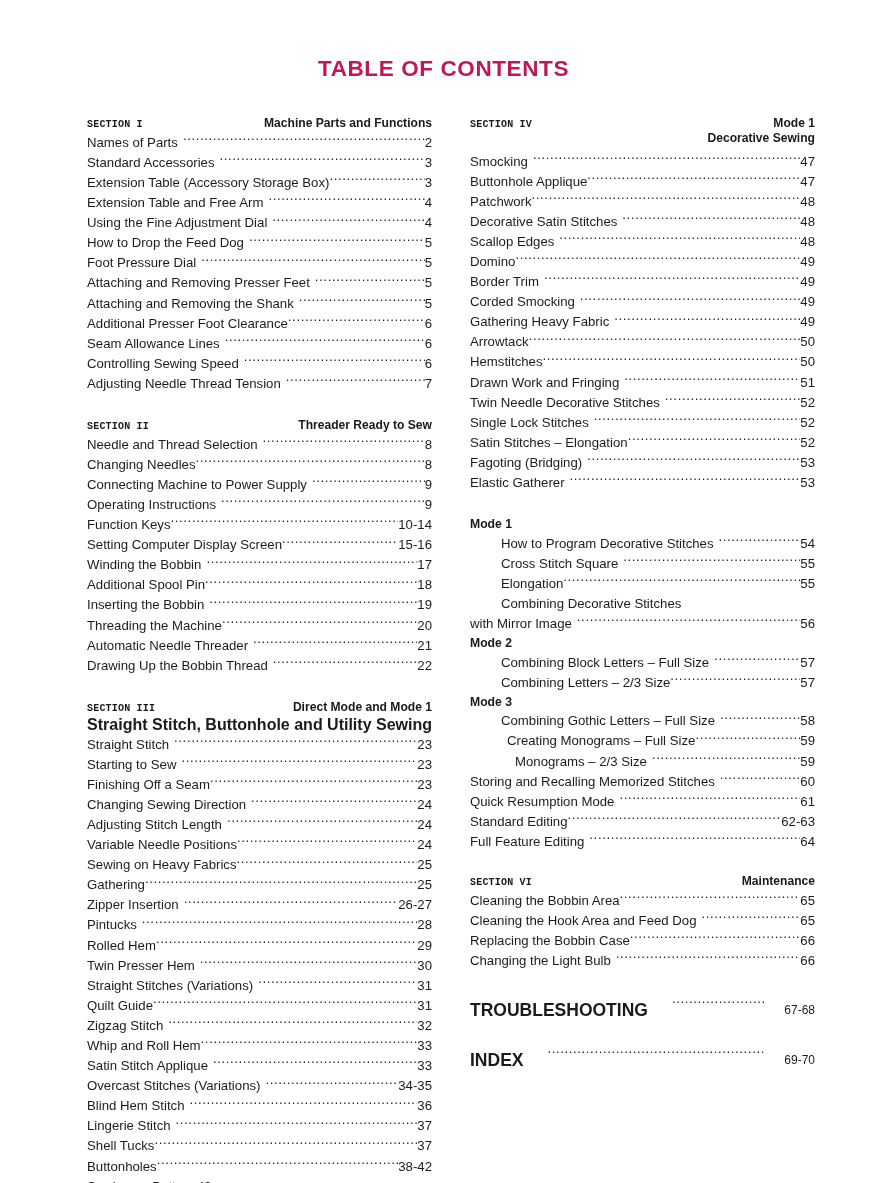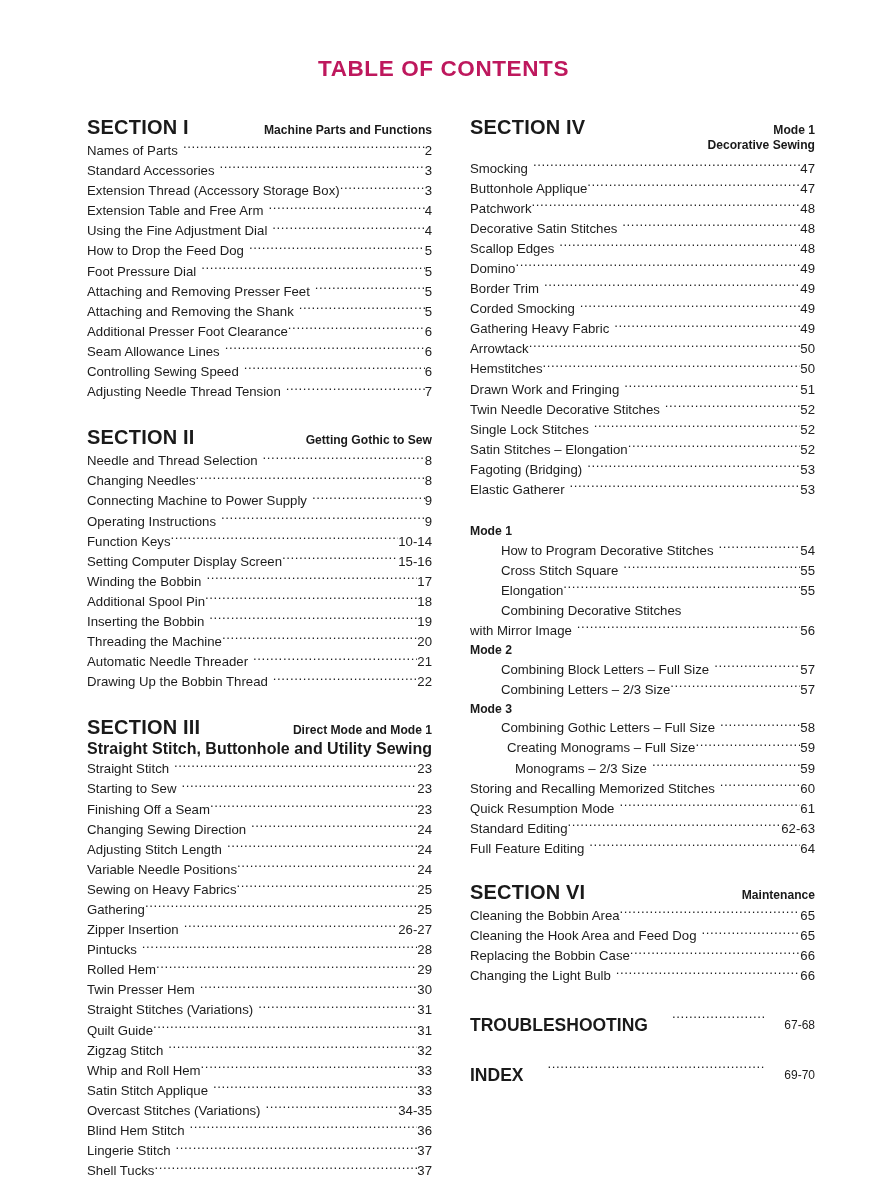--- a/index.html
+++ b/index.html
@@ -49,23 +49,24 @@
 
   
   .sec-head {
     display: flex;
     align-items: baseline;
     justify-content: space-between;
     font-weight: bold;
     margin-bottom: 2px;
   }
   .sec-title {
-    font-size: 20px;
+    font-size: 10px;
     letter-spacing: 0.2px;
     white-space: nowrap;
+    font-family: Liberation Mono, monospace;
   }
   .sec-sub {
     font-size: 12.1px;
     text-align: right;
     white-space: nowrap;
     line-height: 1.22;
   }
   .sec-sub .l2 { display: block; }
 
   .sec-sub-full {
@@ -182,21 +183,21 @@
               <span class="txt">Names of Parts</span>
               <span class="lead"></span>
               <span class="pg">2</span>
             </div>
           <div class="entry gap">
               <span class="txt">Standard Accessories</span>
               <span class="lead"></span>
               <span class="pg">3</span>
             </div>
           <div class="entry">
-              <span class="txt">Extension Thread (Accessory Storage Box)</span>
+              <span class="txt">Extension Table (Accessory Storage Box)</span>
               <span class="lead"></span>
               <span class="pg">3</span>
             </div>
           <div class="entry gap">
               <span class="txt">Extension Table and Free Arm</span>
               <span class="lead"></span>
               <span class="pg">4</span>
             </div>
           <div class="entry gap">
               <span class="txt">Using the Fine Adjustment Dial</span>
@@ -244,21 +245,21 @@
               <span class="pg">7</span>
             </div>
         </div>
       </div>
 
       <div class="sp-sec"></div>
 
       <div>
         <div class="sec-head">
           <span class="sec-title">SECTION II</span>
-          <span class="sec-sub">Getting Gothic to Sew</span>
+          <span class="sec-sub">Threader Ready to Sew</span>
         </div>
         <div>
           <div class="entry gap">
               <span class="txt">Needle and Thread Selection</span>
               <span class="lead"></span>
               <span class="pg">8</span>
             </div>
           <div class="entry">
               <span class="txt">Changing Needles</span>
               <span class="lead"></span>

